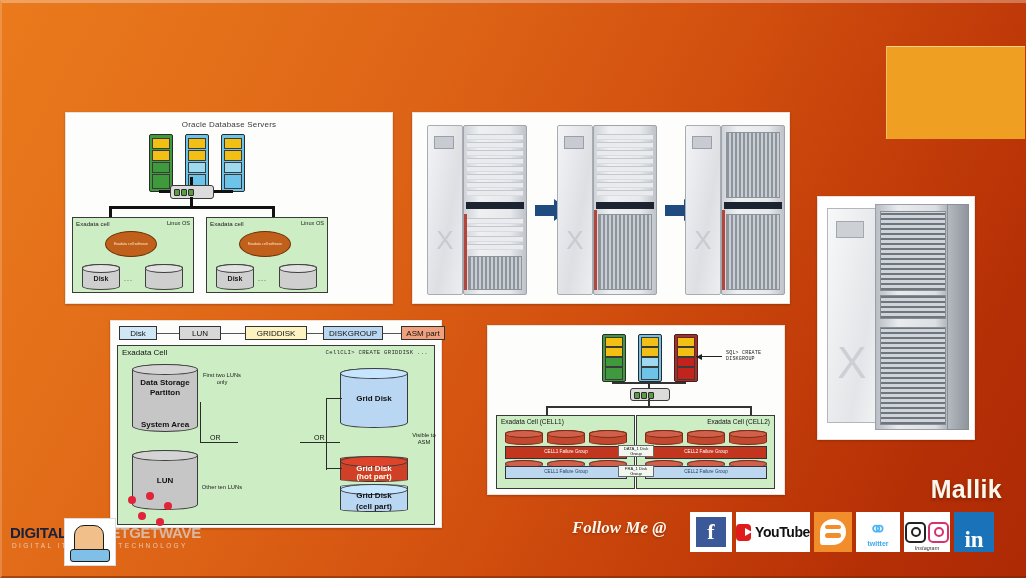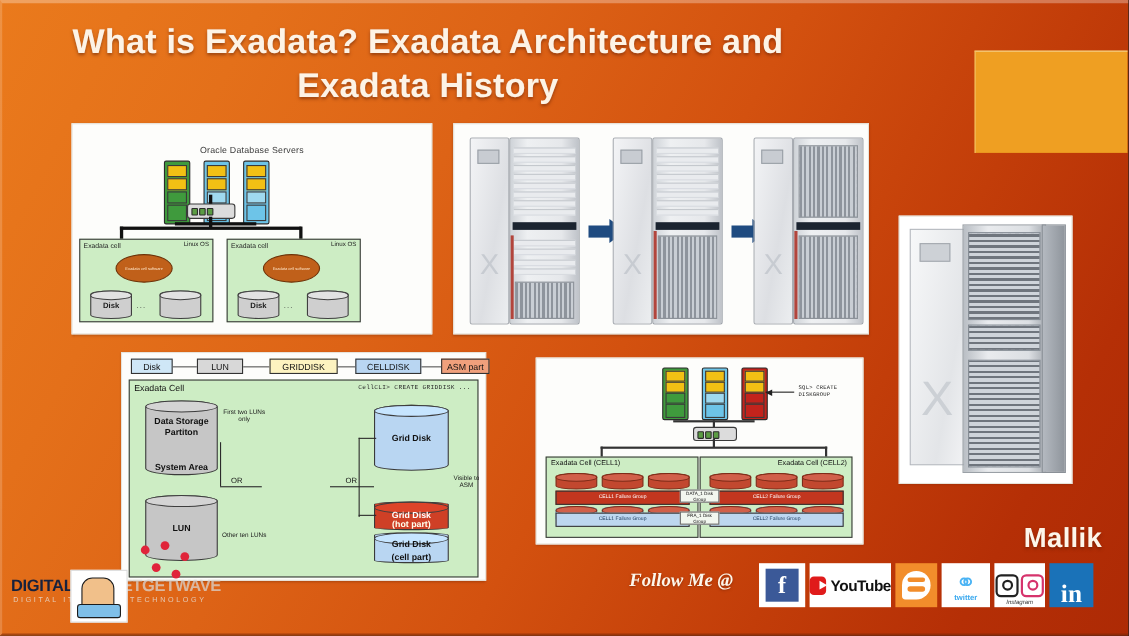--- a/index.html
+++ b/index.html
@@ -39,21 +39,21 @@
   .accent-block{
     position:absolute;left:886px;top:46px;width:138px;height:92px;
     background:#ef9f22;border-top:1px solid #f6d28d;border-left:1px solid #f3bd63;
   }
 
   
   .pic{position:absolute;background:#fdfdfb;box-sizing:border-box;
        border:1px solid #e7e3da;box-shadow:0 1px 2px rgba(80,25,0,.35);}
 
   
-  #pic1{left:65px;top:112px;width:328px;height:192px;padding:16px 5px;}
+  #pic1{left:65px;top:112px;width:328px;height:192px;padding:4px 5px;}
   #pic1 .hdr{font-size:8px;color:#3a3a3a;text-align:center;margin:3px 0 5px 0;letter-spacing:.2px;}
   .dbservers{position:relative;height:58px;}
   .dbsrv{position:absolute;top:0;width:22px;height:56px;border:1.4px solid #2a2a2a;border-radius:2px;}
   .dbsrv i{position:absolute;left:2px;right:2px;height:9px;border:1px solid #3a3a3a;display:block;}
   .dbsrv .s1{top:3px;background:#f2c014;}
   .dbsrv .s2{top:15px;background:#f2c014;}
   .dbsrv .s3{top:27px;}
   .dbsrv .s4{top:39px;height:13px;}
   .green{background:#3f9a3d;}
   .blue{background:#6dc4e8;}
@@ -213,21 +213,20 @@
   .searchline{position:absolute;left:100px;top:540px;font-size:16px;font-weight:bold;color:#fdf6ea;
      text-shadow:0 1px 2px rgba(90,25,0,.55);}
 </style>
 </head>
 <body>
 
 <div id="slide">
 
   <div class="accent-block"></div>
 
-  <div class="title">What is Exadata? Exadata Architecture and Exadata History</div>
 
   <div class="pic" id="pic1">
     <div class="hdr">Oracle Database Servers</div>
 
     <div class="dbservers">
       <div class="dbsrv g" style="left:78px;">
         <i class="s1"></i>
           <i class="s2"></i>
           <i class="s3 green"></i>
           <i class="s4 green"></i>
@@ -375,21 +374,21 @@
 
   <div class="pic" id="pic4">
     <div class="chain">
       <div class="ln" style="left:40px;width:22px;"></div>
       <div class="ln" style="left:104px;width:24px;"></div>
       <div class="ln" style="left:190px;width:16px;"></div>
       <div class="ln" style="left:266px;width:18px;"></div>
       <div class="chip disk">Disk</div>
       <div class="chip lun">LUN</div>
       <div class="chip celldisk">GRIDDISK</div>
-      <div class="chip griddisk">CELLDISK</div>
+      <div class="chip griddisk">DISKGROUP</div>
       <div class="chip asm">ASM part</div>
     </div>
 
     <div class="exabox">
       <span class="lbl">Exadata Cell</span>
       <span class="cli">CellCLI&gt; CREATE GRIDDISK ...</span>
 
       <div class="tcyl grey" style="left:14px;top:18px;width:64px;height:66px;">
         <div class="t" style="top:34%;">Data Storage Partiton</div>
         <div class="t small" style="top:auto;bottom:2px;transform:none;">System Area</div>

